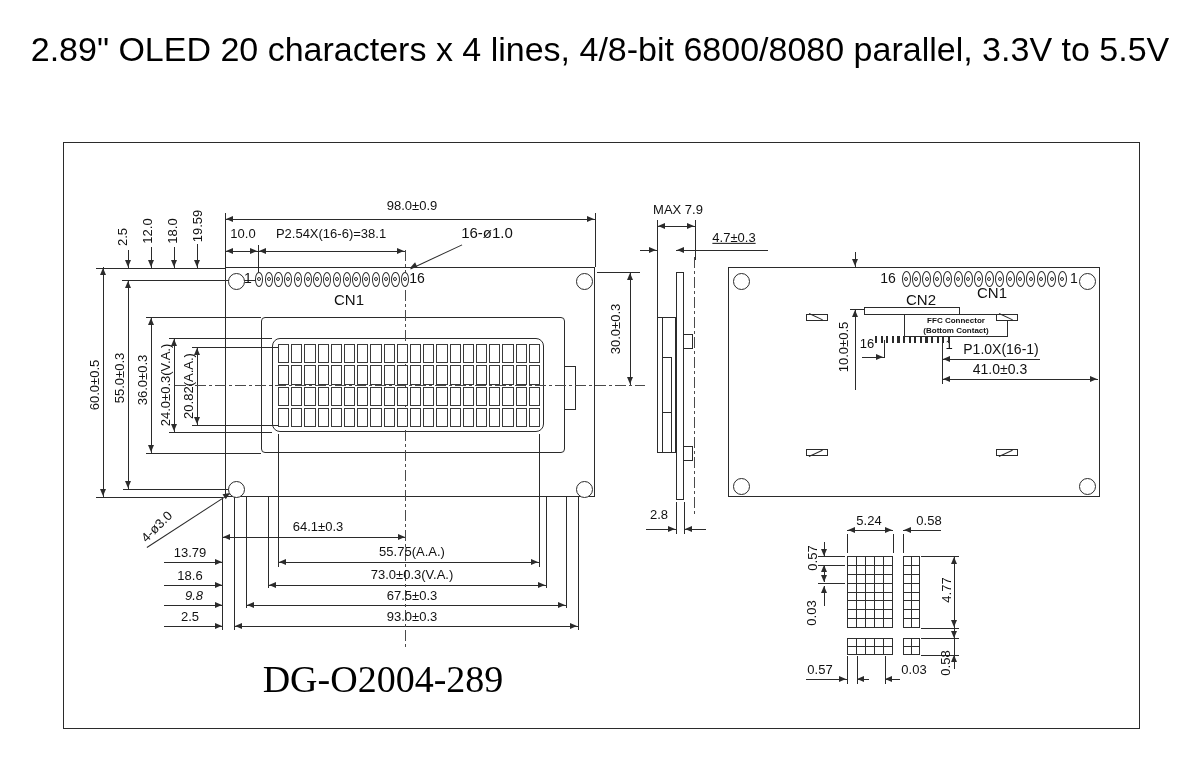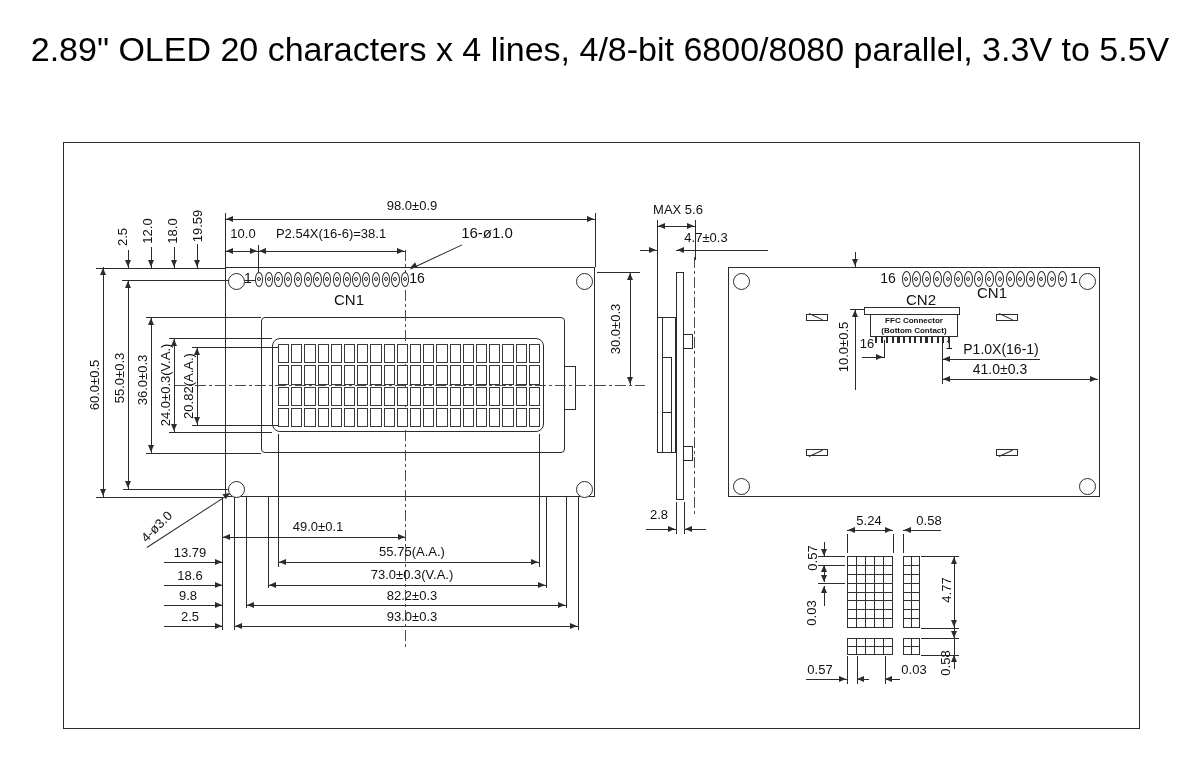--- a/index.html
+++ b/index.html
@@ -40,25 +40,26 @@
   <div class="box" style="left:564px;top:366px;width:12px;height:44px;"></div>
   <div class="box" style="left:272px;top:338px;width:272px;height:94px;border-radius:8px;"></div>
 
   <div class="box" style="left:676px;top:272px;width:8px;height:228px;"></div>
   <div class="box" style="left:657px;top:317px;width:19px;height:136px;"></div>
   <div class="box" style="left:683px;top:334px;width:10px;height:15px;"></div>
   <div class="box" style="left:683px;top:446px;width:10px;height:15px;"></div>
 
   <div class="box" style="left:728px;top:267px;width:372px;height:230px;"></div>
   <div class="box" style="left:864px;top:307px;width:96px;height:8px;"></div>
-  <div id="ffc-body" style="left:870px;top:314px;width:88px;height:23px;">
+  <div id="ffc-body" style="left:904px;top:314px;width:104px;height:23px;">
     <div>FFC Connector</div>
     <div>(Bottom Contact)</div>
   </div>
 
+  <div id="partno" style="left:383px;top:679px;">DG-O2004-289</div>
 
   <div id="gen">
       <div class="ln" style="left: 225px; top: 219px; width: 370px; height: 1.4px;"></div>
       <div class="ln" style="left: 225px; top: 251px; width: 33px; height: 1.4px;"></div>
       <div class="ln" style="left: 258px; top: 251px; width: 147px; height: 1.4px;"></div>
       <div class="ln" style="left: 96px; top: 268px; width: 129px; height: 1.4px;"></div>
       <div class="ln" style="left: 122px; top: 280px; width: 134px; height: 1.4px;"></div>
       <div class="ln" style="left: 96px; top: 497px; width: 126px; height: 1.4px;"></div>
       <div class="ln" style="left: 123px; top: 489px; width: 107px; height: 1.4px;"></div>
       <div class="ln" style="left: 146px; top: 317px; width: 115px; height: 1.4px;"></div>
@@ -227,29 +228,29 @@
       <div class="lbl" style="left: 173px; top: 231px; transform: translate(-50%, -50%) rotate(-90deg);">18.0</div>
       <div class="lbl" style="left: 198px; top: 226px; transform: translate(-50%, -50%) rotate(-90deg);">19.59</div>
       <div class="lbl" style="left: 95px; top: 385px; transform: translate(-50%, -50%) rotate(-90deg);">60.0±0.5</div>
       <div class="lbl" style="left: 120px; top: 378px; transform: translate(-50%, -50%) rotate(-90deg);">55.0±0.3</div>
       <div class="lbl" style="left: 143px; top: 380px; transform: translate(-50%, -50%) rotate(-90deg);">36.0±0.3</div>
       <div class="lbl" style="left: 166px; top: 385px; transform: translate(-50%, -50%) rotate(-90deg);">24.0±0.3(V.A.)</div>
       <div class="lbl" style="left: 189px; top: 386px; transform: translate(-50%, -50%) rotate(-90deg);">20.82(A.A.)</div>
       <div class="lbl" style="left: 157px; top: 527px; transform: translate(-50%, -50%) rotate(-45deg);">4-ø3.0</div>
       <div class="lbl" style="left: 190px; top: 553px;">13.79</div>
       <div class="lbl" style="left: 190px; top: 576px;">18.6</div>
-      <div class="lbl" style="left: 188px; top: 596px;">9.8</div>
+      <div class="lbl" style="left: 194px; top: 596px; font-style: italic;">9.8</div>
       <div class="lbl" style="left: 190px; top: 617px;">2.5</div>
-      <div class="lbl" style="left: 318px; top: 527px;">49.0±0.1</div>
+      <div class="lbl" style="left: 318px; top: 527px;">64.1±0.3</div>
       <div class="lbl" style="left: 412px; top: 552px;">55.75(A.A.)</div>
       <div class="lbl" style="left: 412px; top: 575px;">73.0±0.3(V.A.)</div>
-      <div class="lbl" style="left: 412px; top: 596px;">82.2±0.3</div>
+      <div class="lbl" style="left: 412px; top: 596px;">67.5±0.3</div>
       <div class="lbl" style="left: 412px; top: 617px;">93.0±0.3</div>
-      <div class="lbl" style="left: 678px; top: 210px;">MAX  5.6</div>
-      <div class="lbl" style="left: 706px; top: 238px;">4.7±0.3</div>
+      <div class="lbl" style="left: 678px; top: 210px;">MAX  7.9</div>
+      <div class="lbl" style="left: 734px; top: 238px; text-decoration: underline;">4.7±0.3</div>
       <div class="lbl" style="left: 616px; top: 329px; transform: translate(-50%, -50%) rotate(-90deg);">30.0±0.3</div>
       <div class="lbl" style="left: 659px; top: 515px;">2.8</div>
       <div class="lbl" style="left: 888px; top: 279px; font-size: 14px;">16</div>
       <div class="lbl" style="left: 1074px; top: 279px; font-size: 14px;">1</div>
       <div class="lbl" style="left: 992px; top: 293px; font-size: 15px;">CN1</div>
       <div class="lbl" style="left: 921px; top: 300px; font-size: 15px;">CN2</div>
       <div class="lbl" style="left: 867px; top: 344px;">16</div>
       <div class="lbl" style="left: 949px; top: 345px;">1</div>
       <div class="lbl" style="left: 1001px; top: 350px; font-size: 14px;">P1.0X(16-1)</div>
       <div class="lbl" style="left: 1000px; top: 370px; font-size: 14px;">41.0±0.3</div>

